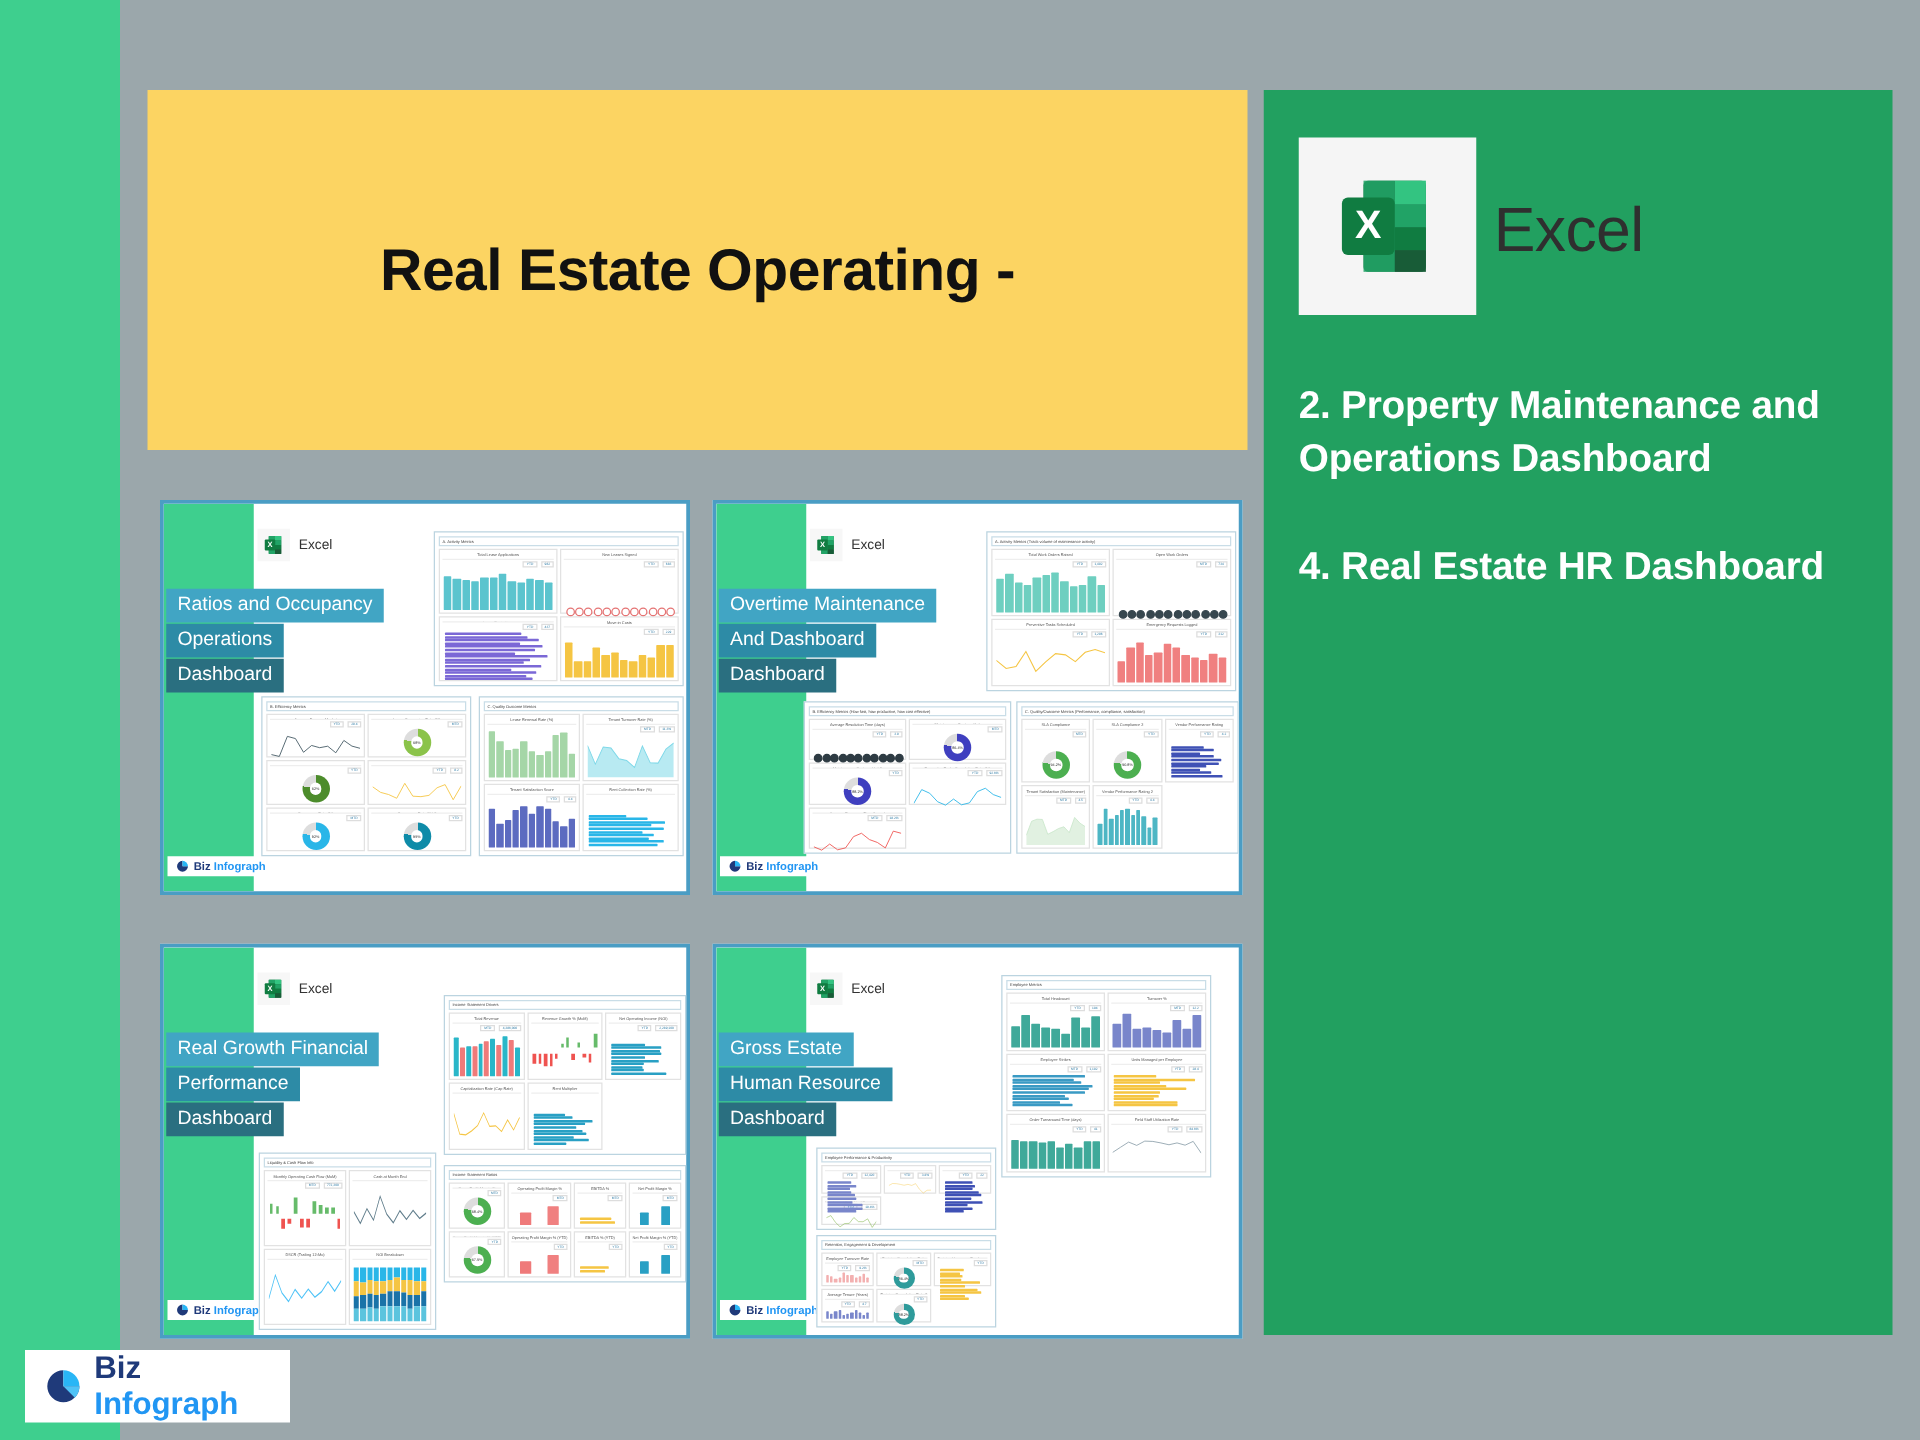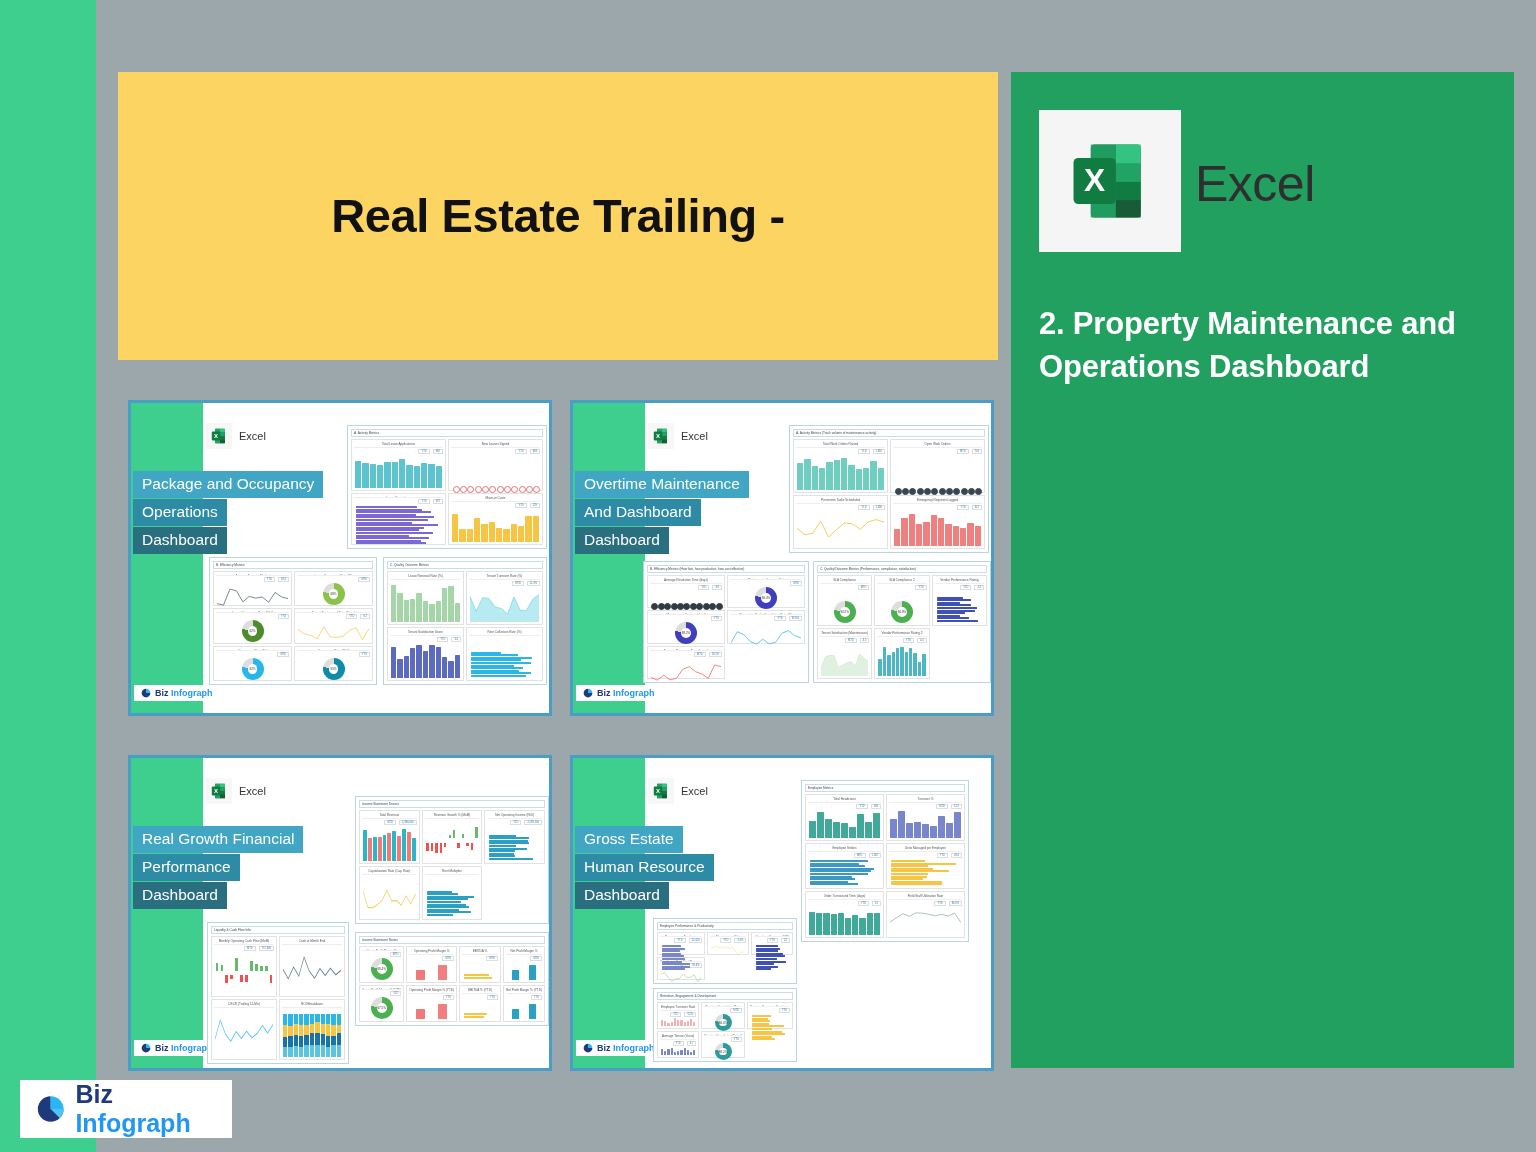--- a/index.html
+++ b/index.html
@@ -119,21 +119,21 @@
   .lol.green::after { border-color: #2E3B43; background: #2E3B43; }
   svg.line { width: 100%; height: 100%; }
 </style>
 </head>
 <body>
 
 <div class="left-strip"></div>
 
 <div class="title-banner">
   <div class="title-text">
-    <span>Real Estate Trailing -</span><br>
+    <span>Real Estate Operating -</span><br>
   </div>
 </div>
 
 <div class="green-panel">
   <div class="excel-row">
     <div class="excel-badge">
       <svg width="96" height="96" viewBox="0 0 100 100">
         <rect x="30" y="12" width="52" height="76" rx="4" fill="#1E7145"></rect>
         <rect x="56" y="12" width="26" height="20" fill="#33C481"></rect>
         <rect x="56" y="32" width="26" height="19" fill="#21A366"></rect>
@@ -142,20 +142,21 @@
         <rect x="30" y="12" width="26" height="76" fill="#21A366" opacity="0.85"></rect>
         <rect x="12" y="26" width="44" height="48" rx="5" fill="#107C41"></rect>
         <text x="34" y="60" font-family="Liberation Sans, sans-serif" font-size="33" font-weight="bold" fill="#fff" text-anchor="middle">X</text>
       </svg>
     </div>
     <div class="excel-word">Excel</div>
   </div>
 
   <div class="panel-list">
     <div class="panel-item">2. Property Maintenance and Operations Dashboard</div>
+    <div class="panel-item">4. Real Estate HR Dashboard</div>
   </div>
 </div>
 
 <div class="thumb" id="thumb-0">
     <div class="t-green"></div>
     <div class="t-excel">
       <div class="t-excel-box">
         <svg width="20" height="20" viewBox="0 0 100 100">
           <rect x="30" y="14" width="50" height="72" rx="3" fill="#1E7145"></rect>
           <rect x="55" y="14" width="25" height="18" fill="#33C481"></rect>
@@ -163,21 +164,21 @@
           <rect x="55" y="50" width="25" height="18" fill="#107C41"></rect>
           <rect x="55" y="68" width="25" height="18" fill="#185C37"></rect>
           <rect x="30" y="14" width="25" height="72" fill="#21A366"></rect>
           <rect x="14" y="28" width="42" height="44" rx="4" fill="#107C41"></rect>
           <text x="35" y="58" font-family="Liberation Sans" font-size="30" font-weight="bold" fill="#fff" text-anchor="middle">X</text>
         </svg>
       </div>
       <div class="t-excel-label">Excel</div>
     </div>
     <div class="t-labels">
-      <div class="t-lab-row"><span class="t-lab l0">Package and Occupancy</span></div>
+      <div class="t-lab-row"><span class="t-lab l0">Ratios and Occupancy</span></div>
       <div class="t-lab-row"><span class="t-lab l1">Operations</span></div>
       <div class="t-lab-row"><span class="t-lab l2">Dashboard</span></div>
     </div>
     <div class="t-biz">
       <svg width="10" height="10" viewBox="0 0 32 32">
         <path d="M16 16 L16 2 A14 14 0 1 0 30 16 Z" fill="#1F3A7A"></path>
         <path d="M16 16 L30 16 A14 14 0 0 0 16 2 Z" fill="#29B6F6"></path>
       </svg>
       <div class="t-biz-txt"><span class="t-biz-a">Biz</span> <span class="t-biz-b">Infograph</span></div>
     </div>

